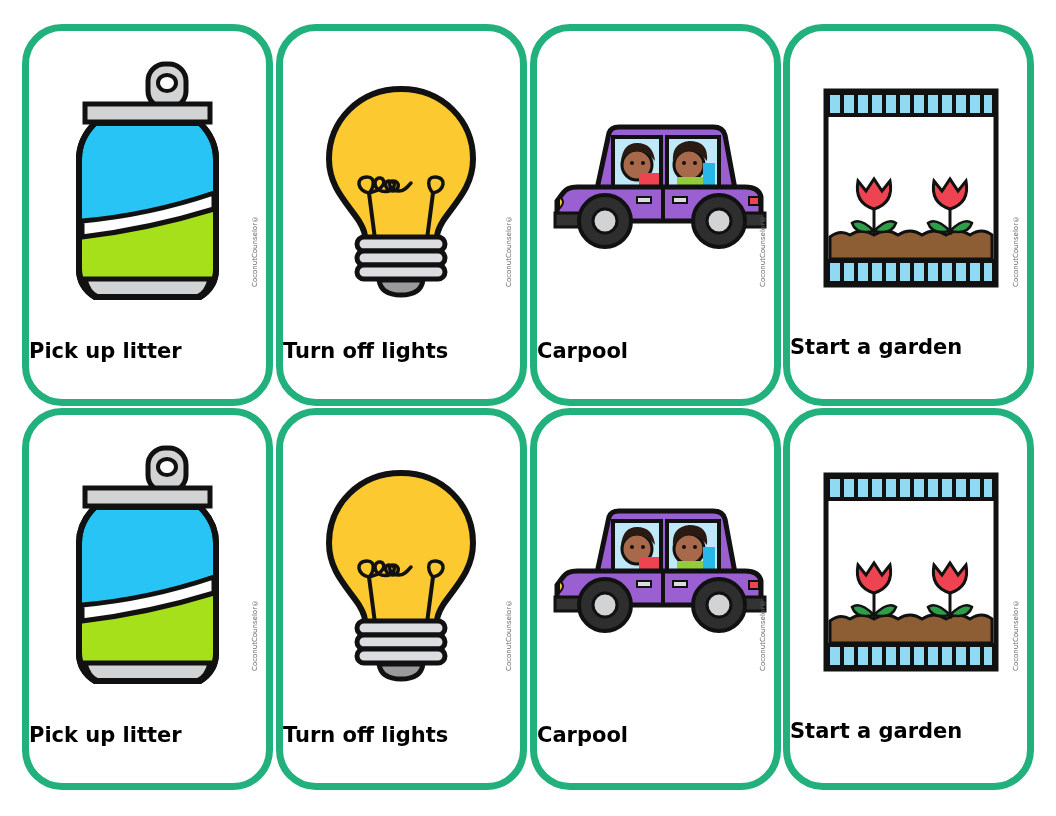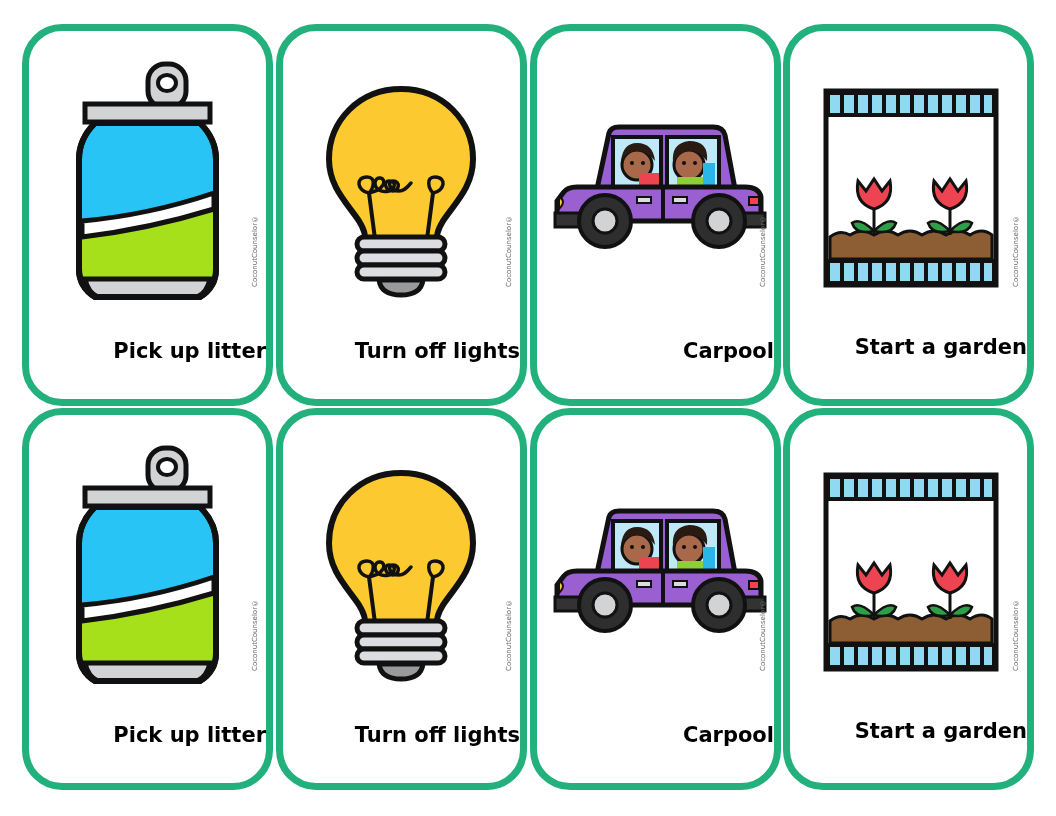--- a/index.html
+++ b/index.html
@@ -10,21 +10,21 @@
     width: 251px;
     height: 382px;
     border: 7px solid #22b07d;
     border-radius: 40px;
     background: #ffffff;
   }
   .card .art { position: absolute; left: 0; top: 0; width: 237px; height: 368px; }
   .card .label {
     position: absolute;
     left: 0; width: 237px;
-    text-align: right;
+    text-align: left;
     font-family: "DejaVu Sans", sans-serif;
     font-weight: bold;
     font-size: 21px;
     color: #000000;
     letter-spacing: 0px;
   }
   .card .watermark {
     position: absolute;
     right: 3px;
     top: 165px;

